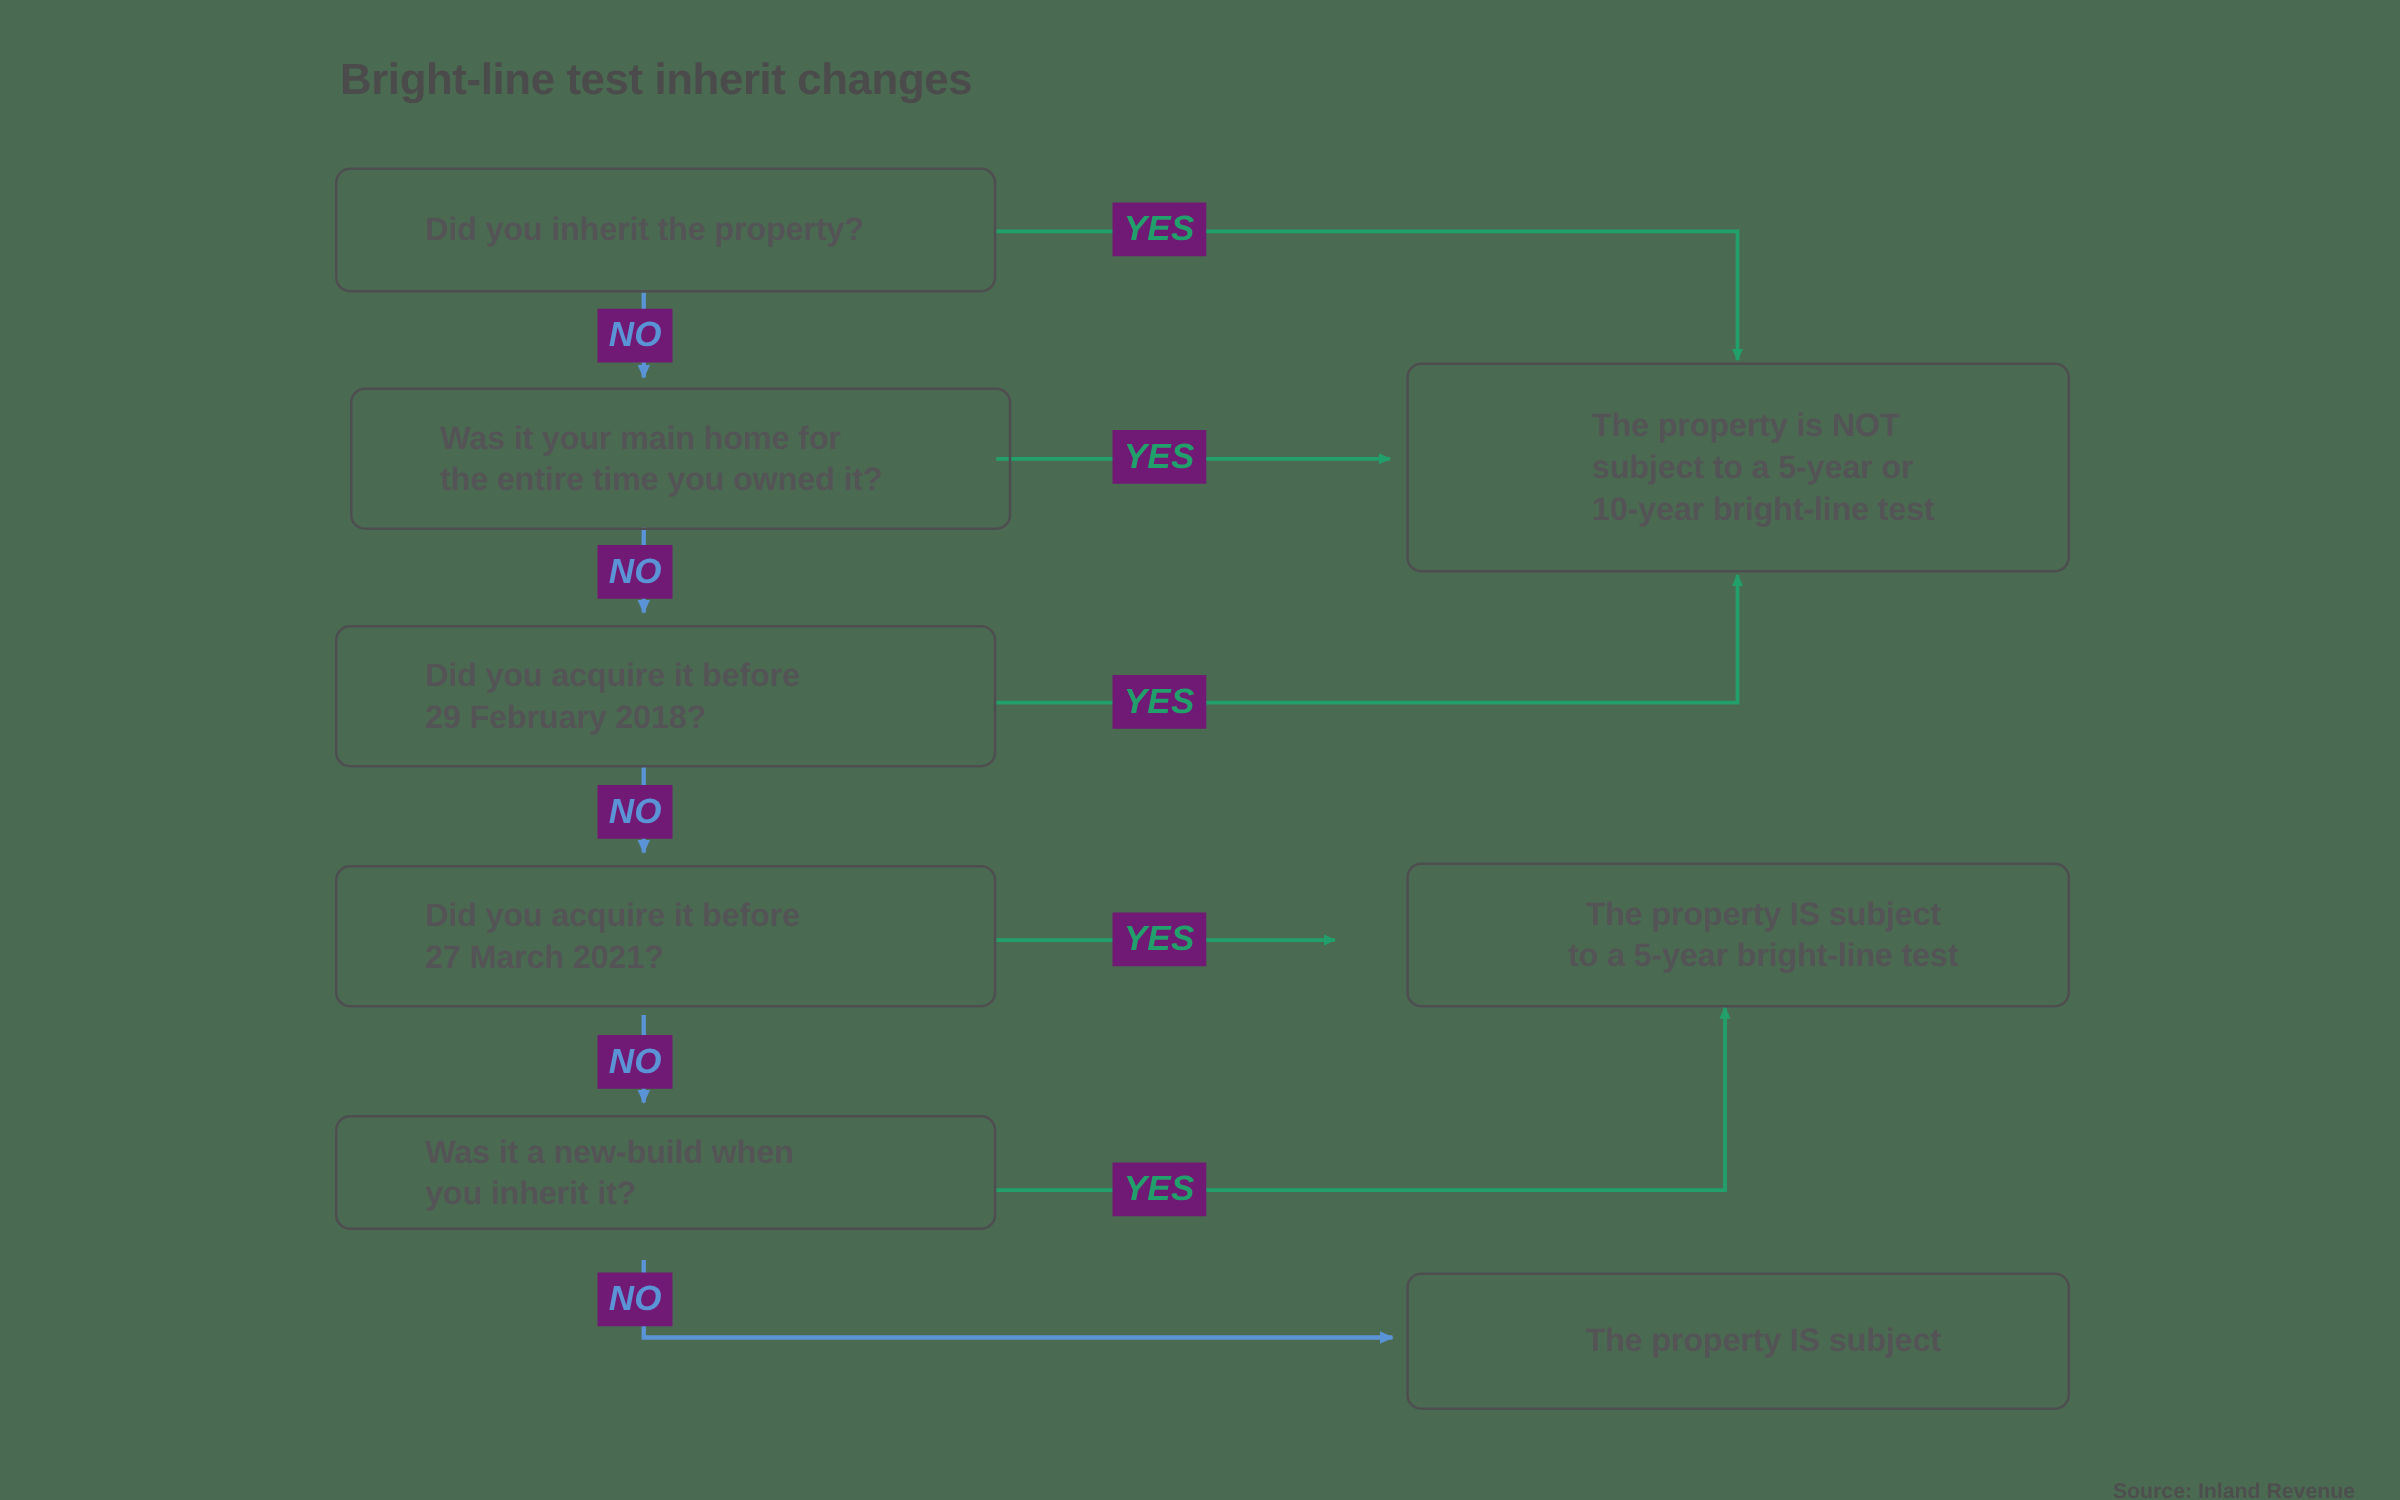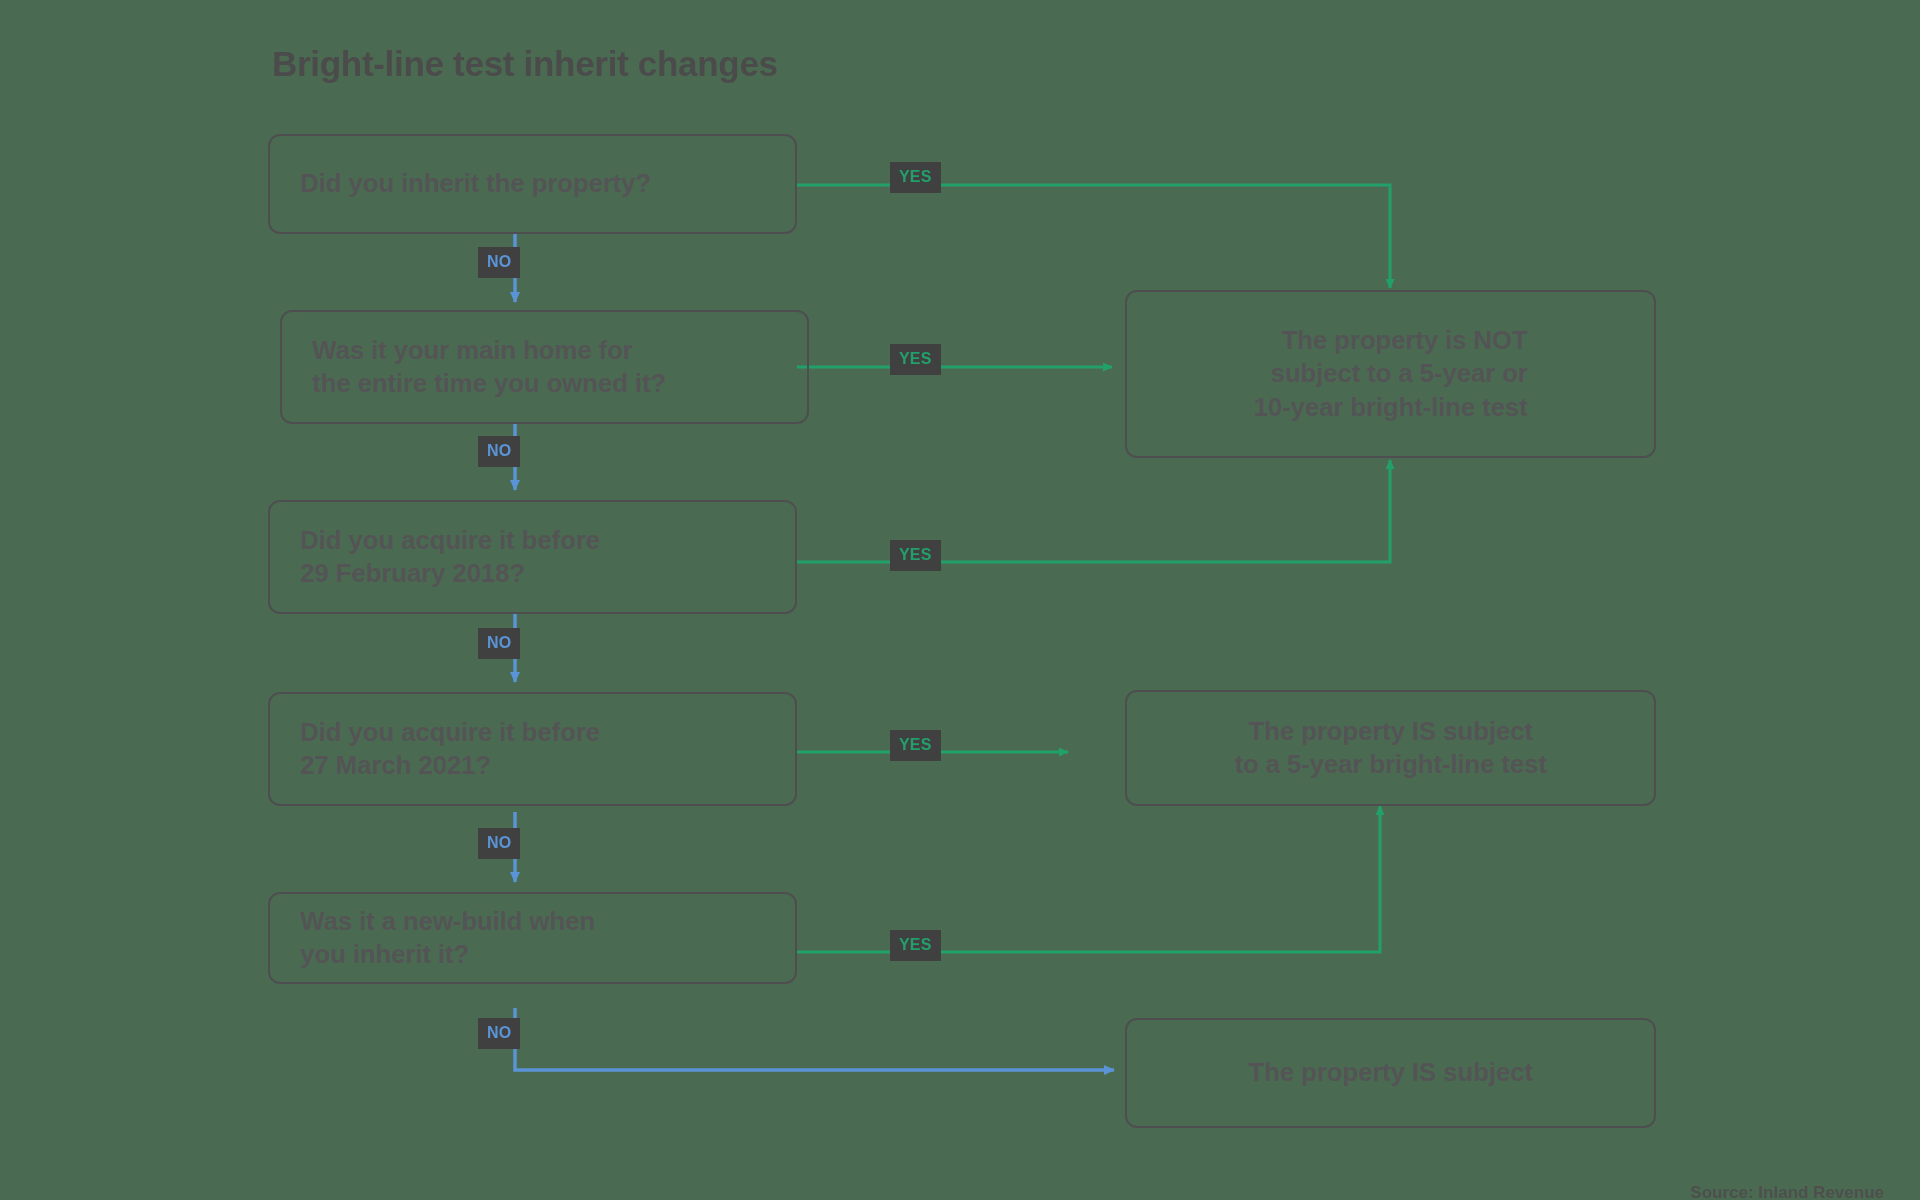--- a/index.html
+++ b/index.html
@@ -28,50 +28,52 @@
     letter-spacing: -0.3px;
     white-space: nowrap;
   }
   .node {
     position: absolute;
     box-sizing: border-box;
     border: 2px solid #4e4e50;
     border-radius: 12px;
     display: flex;
     align-items: center;
+    padding-left: 40px;
   }
   .node .txt {
     font-size: 26px;
     font-weight: bold;
     color: #545456;
     line-height: 1.28;
     letter-spacing: -0.2px;
   }
   .q-node .txt {
     padding-left: 30px;
     text-align: left;
   }
   .r-node {
     justify-content: center;
   }
   .r-node .txt {
     text-align: center;
     padding: 0 14px;
   }
   .r-node.left-al .txt {
-    text-align: right;
+    text-align: left;
   }
   .edge-label {
     position: absolute;
-    background: #404040;
-    font-size: 16px;
+    background: #701a75;
+    font-size: 28px;
     font-weight: bold;
     line-height: 1;
     padding: 7px 9px 8px 9px;
     letter-spacing: 0.2px;
+    font-style: italic;
   }
   .yes-label { color: #22a06b; }
   .no-label  { color: #5b94d6; }
   svg.lines {
     position: absolute;
     left: 0;
     top: 0;
     width: 1920px;
     height: 1200px;
     pointer-events: none;

